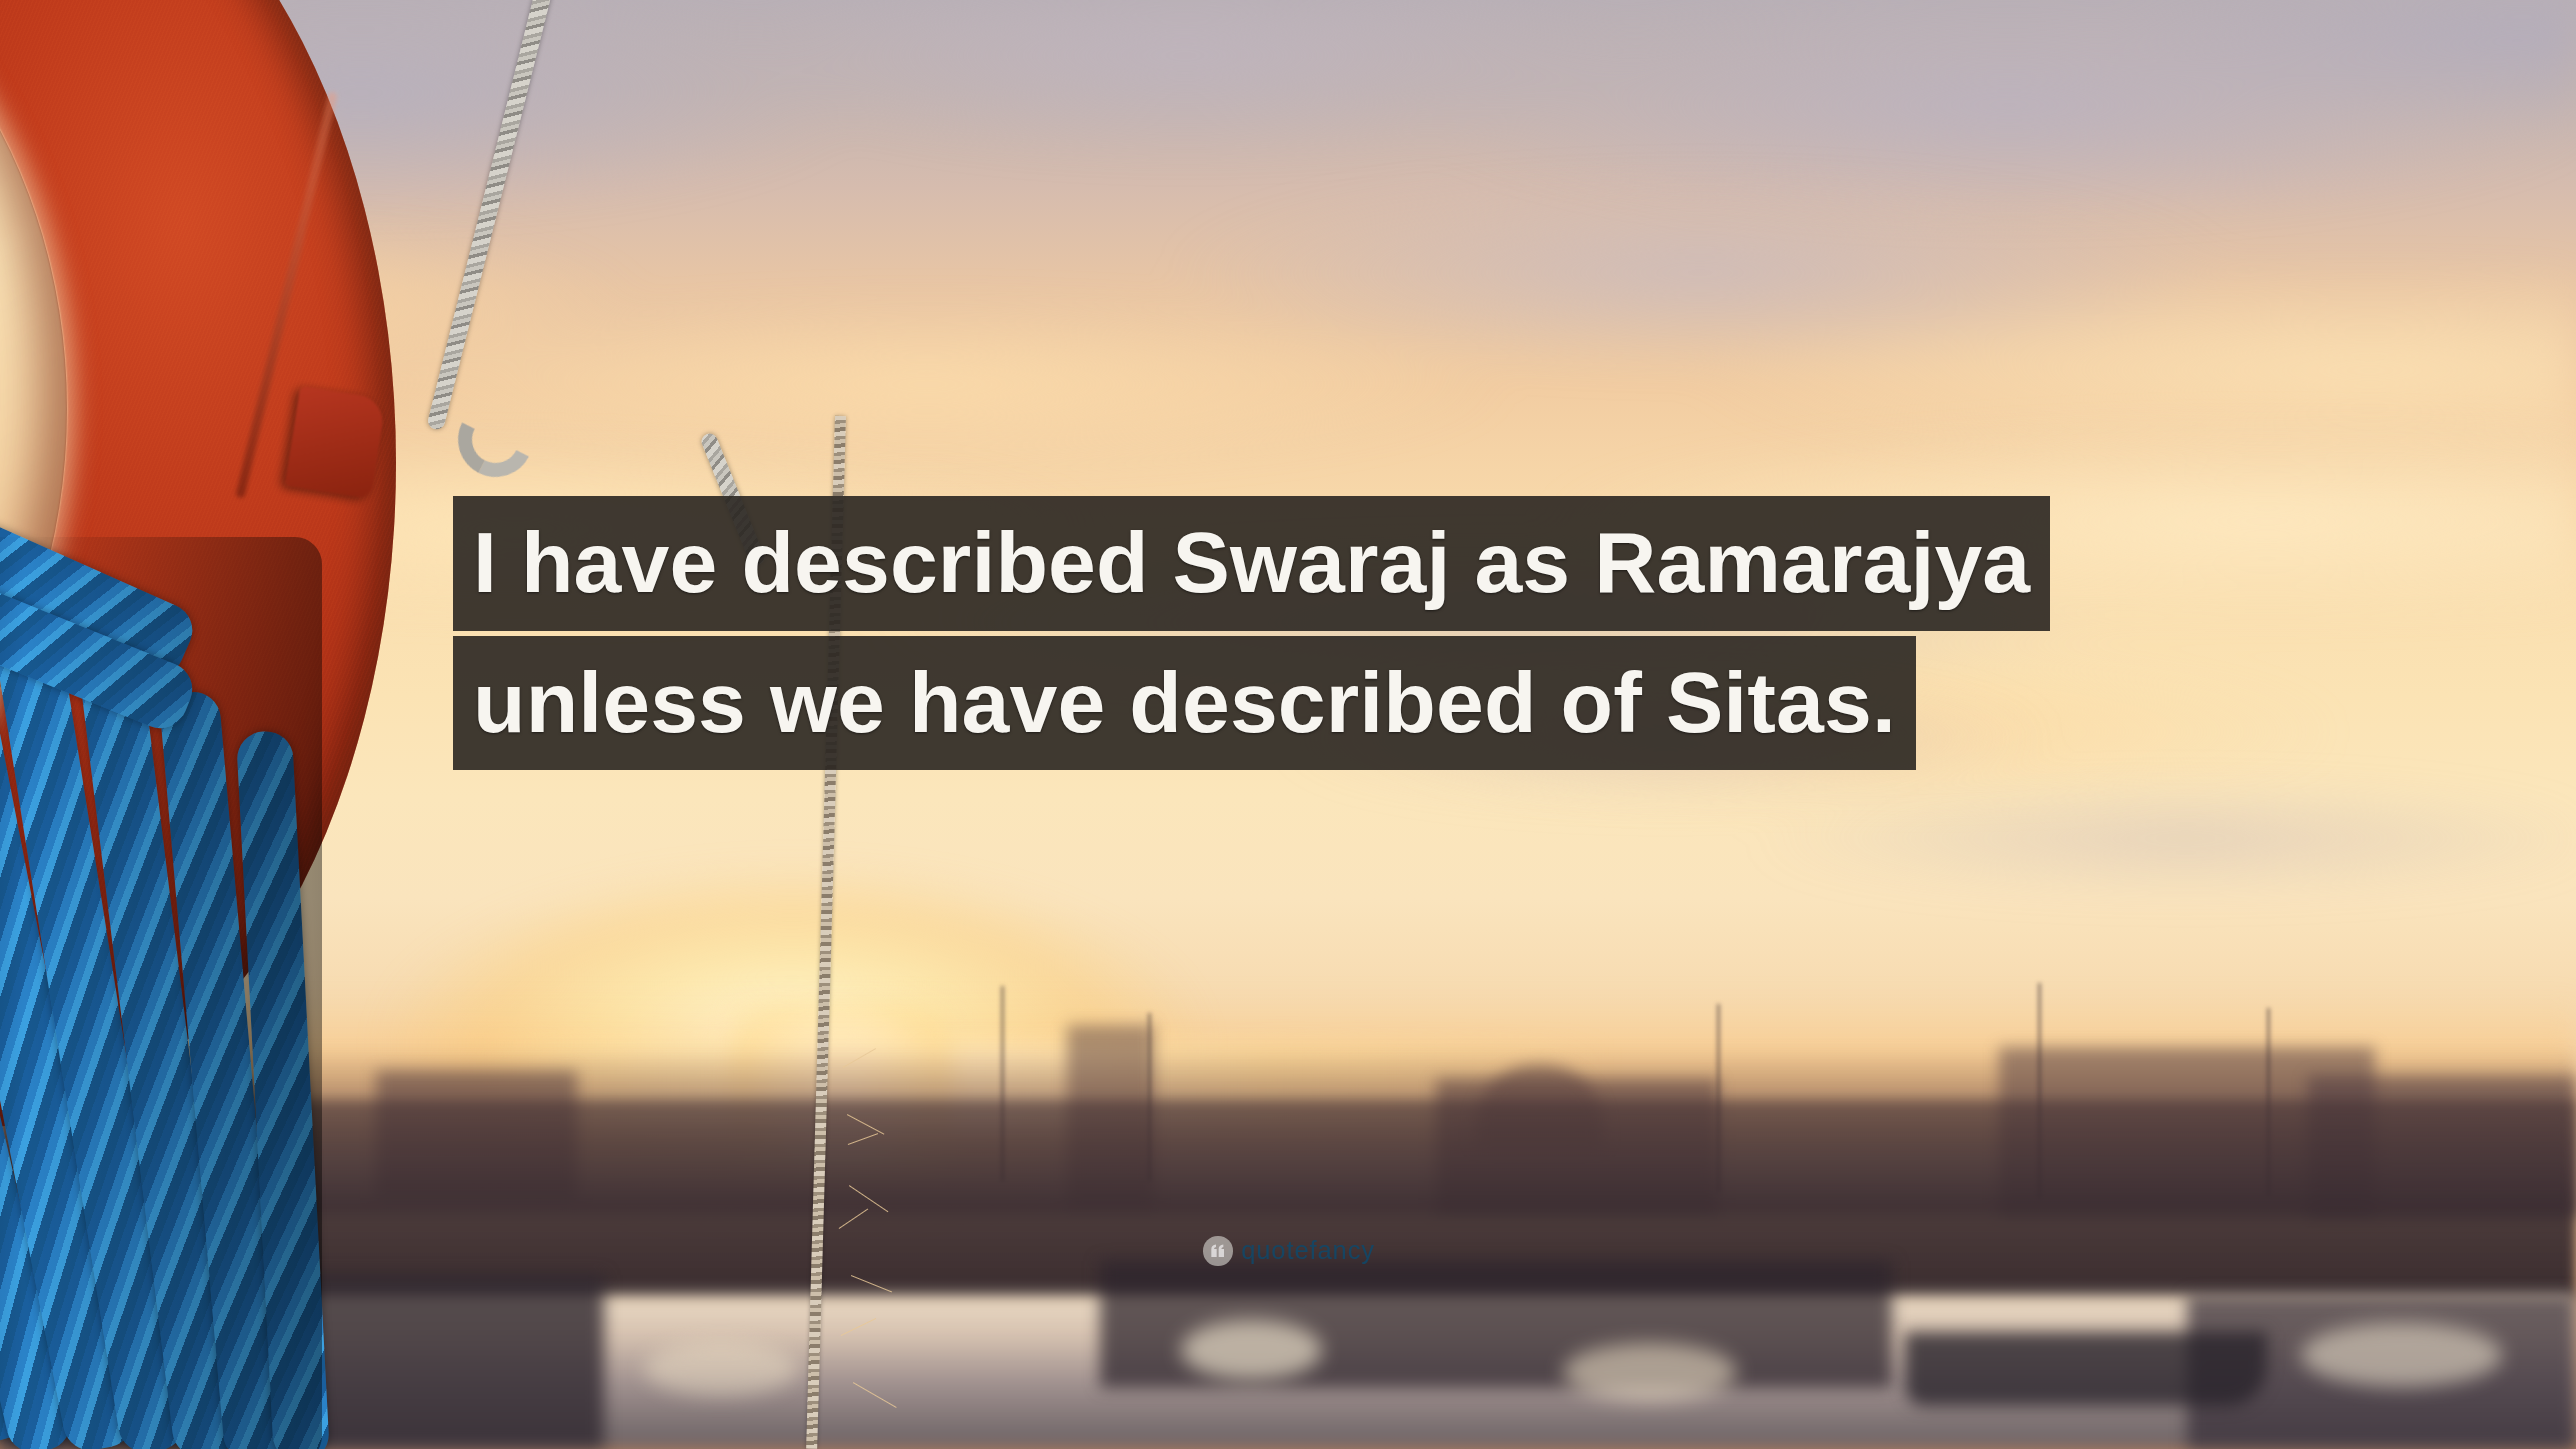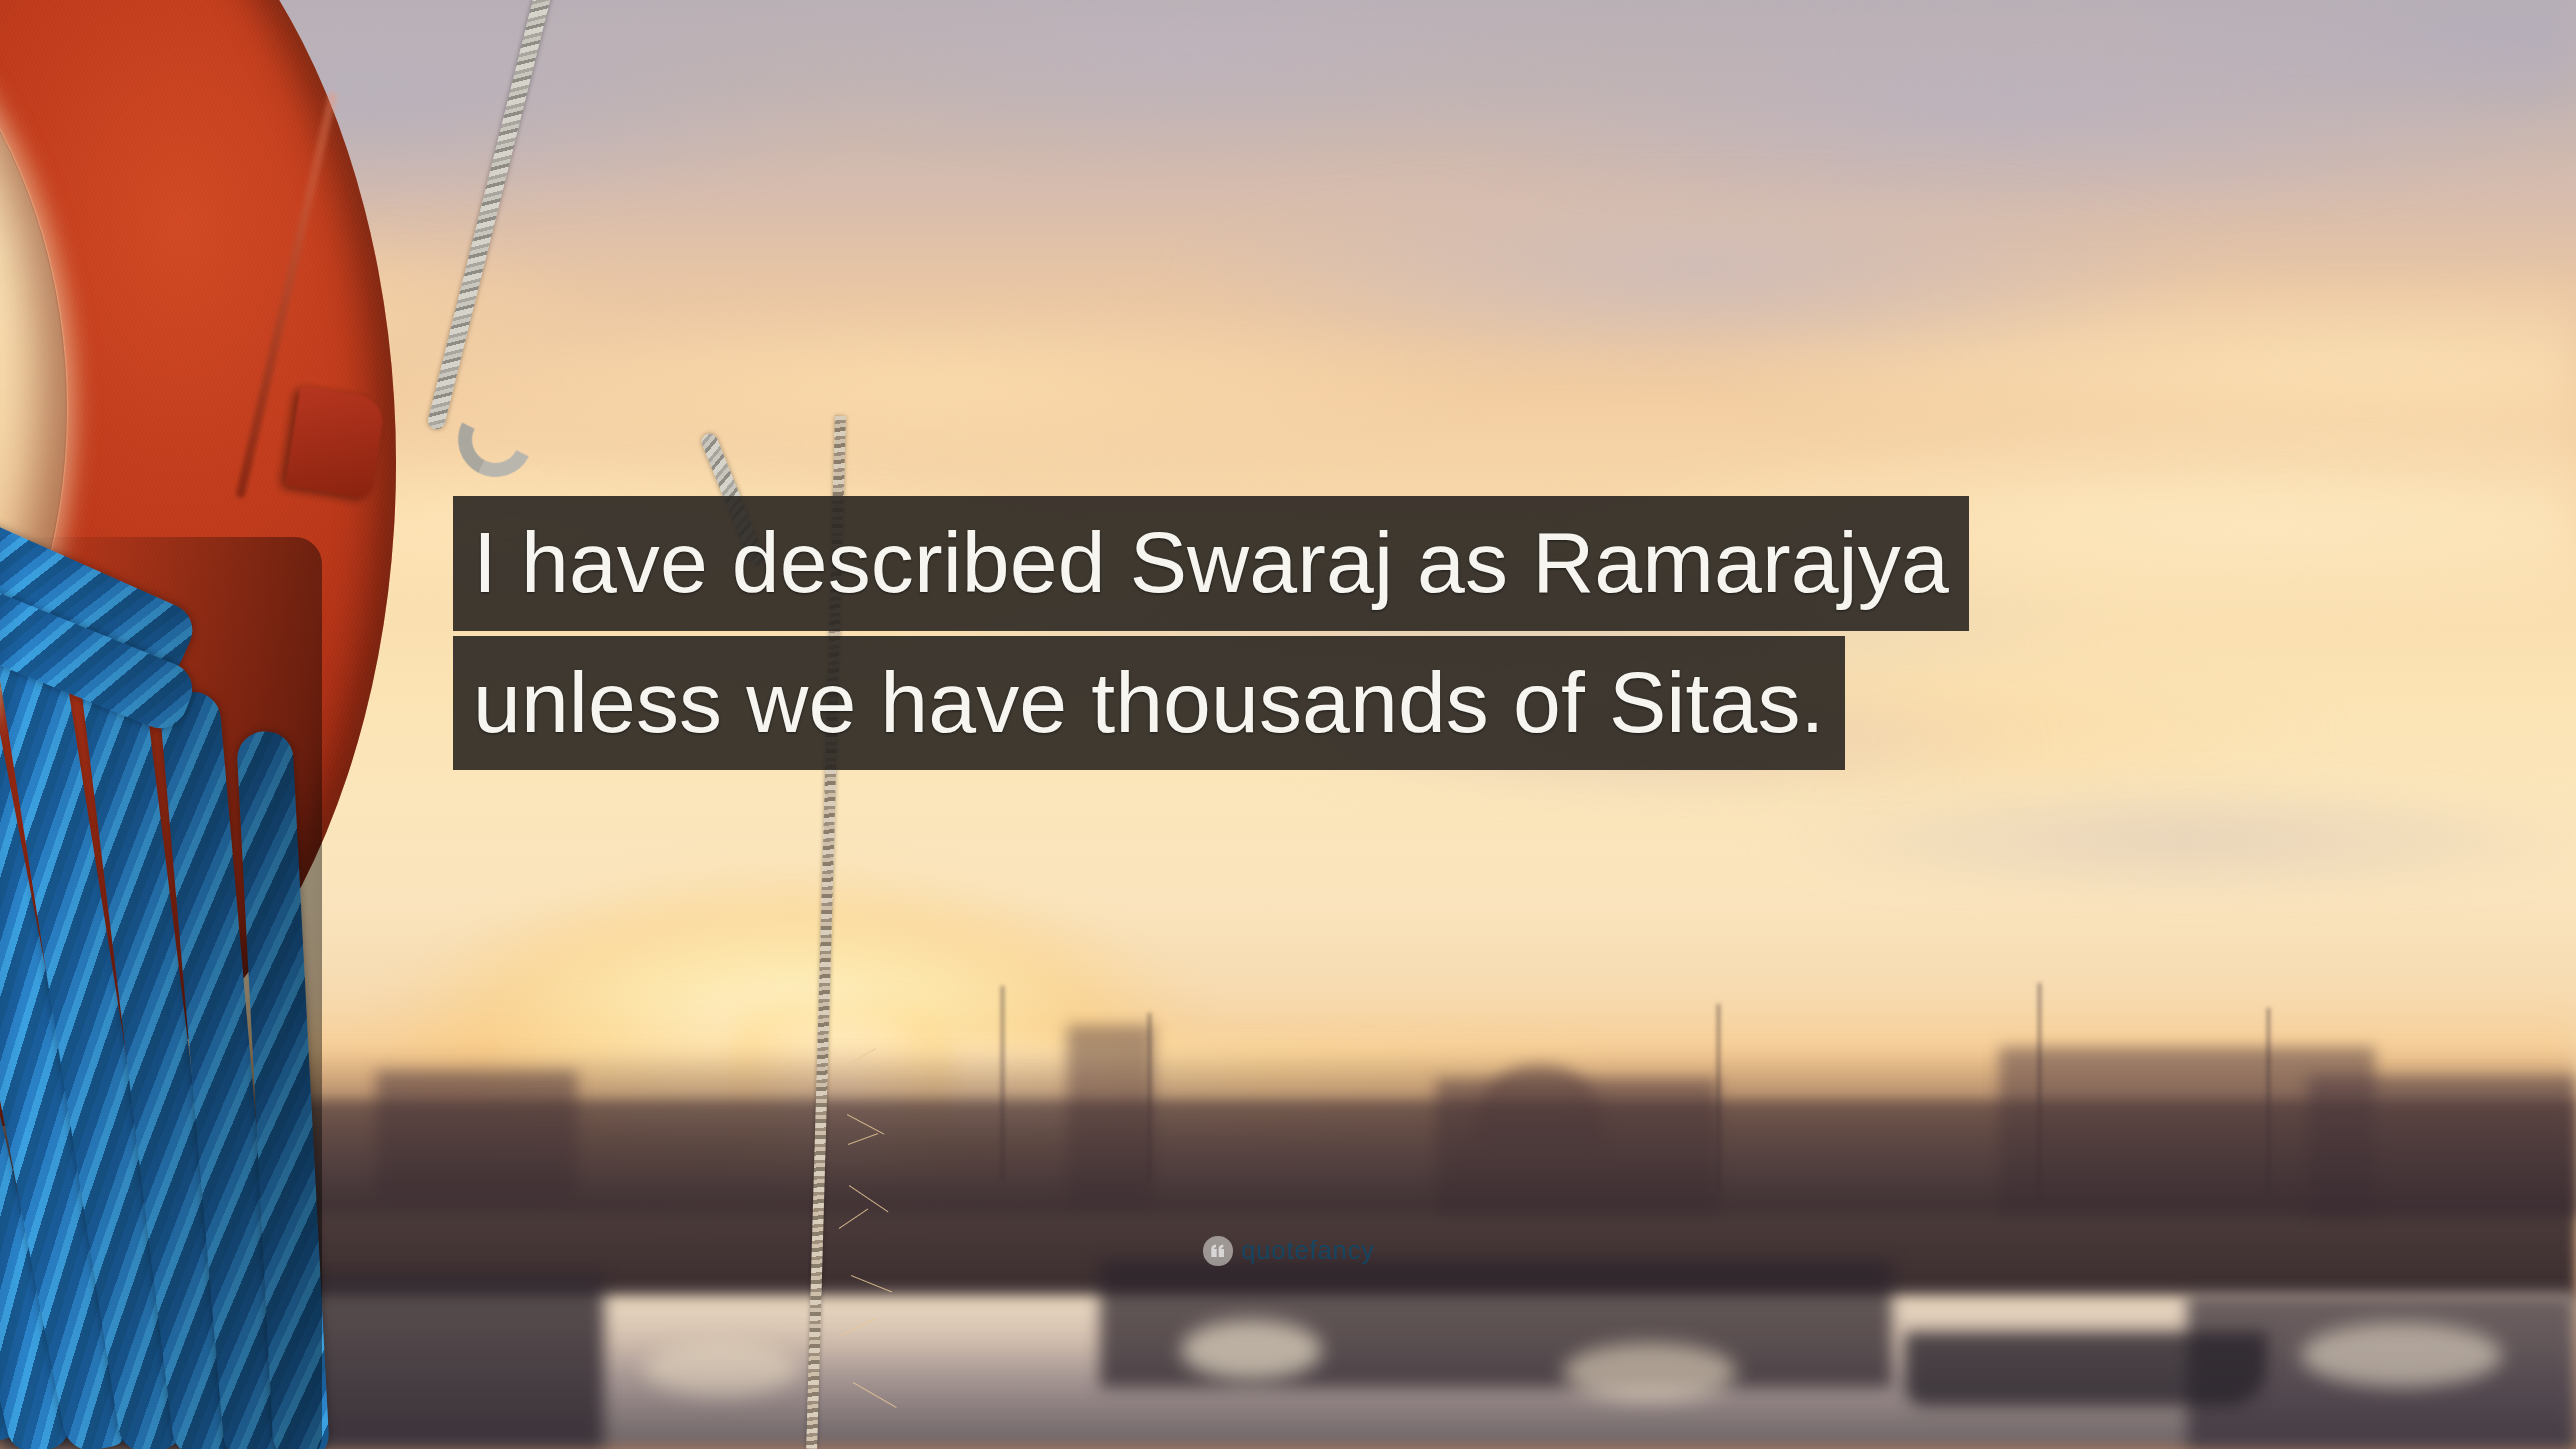--- a/index.html
+++ b/index.html
@@ -144,21 +144,21 @@
     box-shadow:0 0 4.7px rgba(0,0,0,.30);}
   .frizz{position:absolute;background:rgba(232,200,150,.85);height:1.3px;
     transform-origin:left center;filter:blur(0.3px);}
 
   
   .quote{position:absolute;left:453px;top:496px;width:1674px;}
   .qline{display:block;width:max-content;max-width:1674px;
     background:rgba(42,38,33,.90);
     color:#f7f5f0;
     font-size:86px;line-height:1.0;
-    font-weight:400;letter-spacing:0.1px;
+    font-weight:700;letter-spacing:0.1px;
     padding:23px 20px 25.5px 20px;
     margin-bottom:5.4px;
     text-shadow:0 1.3px 2.7px rgba(0,0,0,.55);
     white-space:nowrap;
   }
   .attrWrap{position:absolute;left:1129px;top:921px;}
   .attr{display:inline-block;background:#9b3b3b;color:#f7e8e4;
     font-size:32px;line-height:1;padding:11.4px 17.4px 14.8px 17.4px;
     letter-spacing:0.3px;text-shadow:0 0.7px 2px rgba(0,0,0,.5);}
 
@@ -240,21 +240,21 @@
   <div class="frizz" style="left:848px;top:1144px;width:32px;transform:rotate(-20deg);"></div>
   <div class="frizz" style="left:849px;top:1185px;width:47px;transform:rotate(34deg);"></div>
   <div class="frizz" style="left:839px;top:1228px;width:35px;transform:rotate(-34deg);"></div>
   <div class="frizz" style="left:851px;top:1275px;width:44px;transform:rotate(22deg);"></div>
   <div class="frizz" style="left:841px;top:1335px;width:39px;transform:rotate(-26deg);"></div>
   <div class="frizz" style="left:853px;top:1382px;width:50px;transform:rotate(30deg);"></div>
   <div class="frizz" style="left:843px;top:1067px;width:38px;transform:rotate(-30deg);"></div>
 
   <div class="quote">
     <span class="qline">I have described Swaraj as Ramarajya</span>
-    <span class="qline">unless we have thousands of Sitas.</span>
+    <span class="qline">unless we have described of Sitas.</span>
   </div>
 
 
   <div class="wm">
     <span class="wmIcon">
       <svg width="16" height="14.8" viewBox="0 0 24 22" aria-hidden="true">
         <path d="M2 21 L2 9 Q2 3 9 2 L9 6 Q6 6.5 6 9 L10 9 L10 21 Z" fill="#ffffff"></path>
         <path d="M13 21 L13 9 Q13 3 20 2 L20 6 Q17 6.5 17 9 L21 9 L21 21 Z" fill="#ffffff"></path>
       </svg>
     </span>

